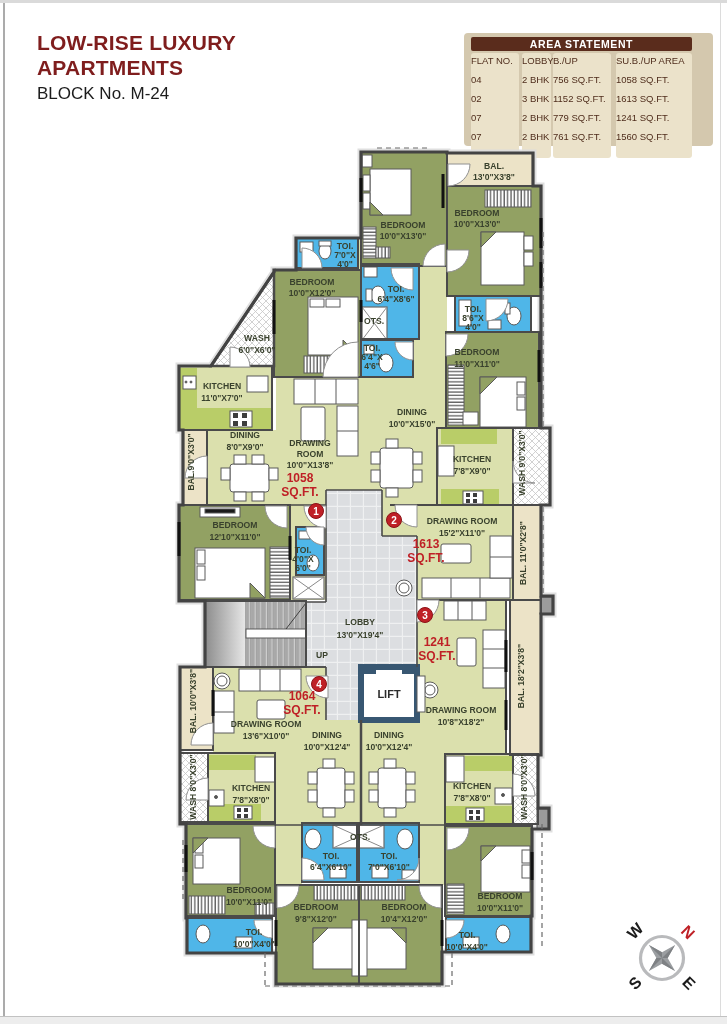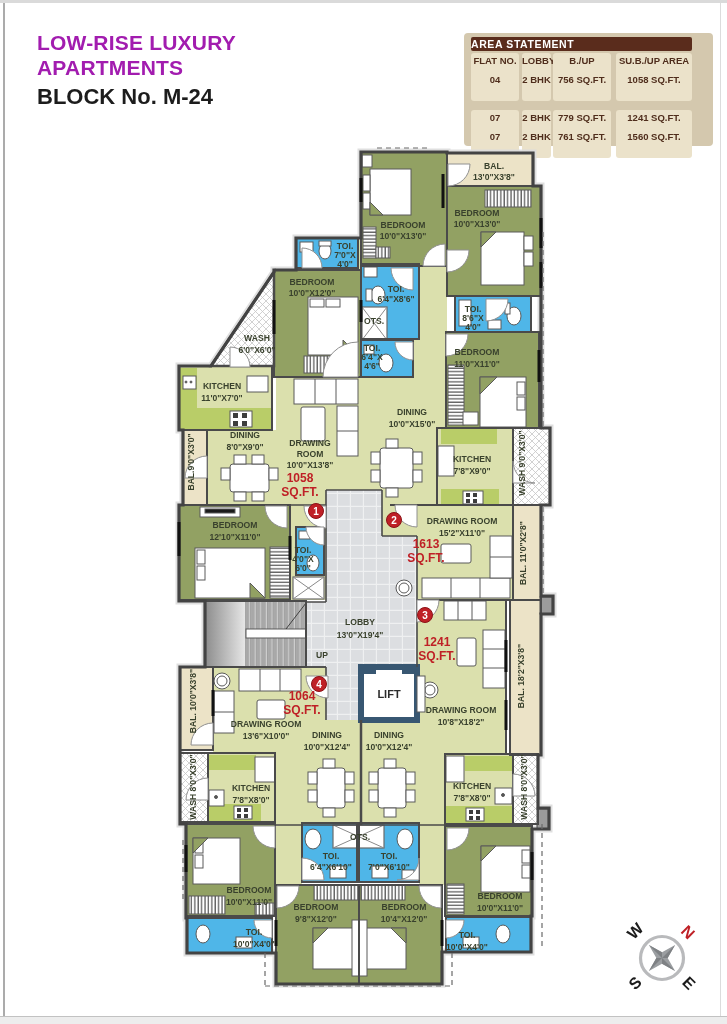--- a/index.html
+++ b/index.html
@@ -2,26 +2,26 @@
 <html><head>
 <meta charset="utf-8">
 <style>
 html,body{margin:0;padding:0}
 body{width:727px;height:1024px;position:relative;background:#fff;font-family:"Liberation Sans",sans-serif;overflow:hidden}
 #topstrip{position:absolute;left:0;top:0;width:727px;height:3px;background:#dadada}
 #leftline{position:absolute;left:3px;top:3px;width:2px;height:1013px;background:#ababab}
 #rightline{position:absolute;left:720px;top:3px;width:1px;height:1013px;background:#dcdcdc}
 #botline{position:absolute;left:0;top:1016px;width:727px;height:1px;background:#c2c2c2}
 #botstrip{position:absolute;left:0;top:1017px;width:727px;height:7px;background:#ededed}
-#title{position:absolute;left:37px;top:30px;color:#a21caf;font-weight:bold;font-size:21px;line-height:25px;letter-spacing:0.2px}
-#blockno{position:absolute;left:37px;top:84px;color:#1c1c1c;font-weight:bold;font-size:22px}
+#title{position:absolute;left:37px;top:30px;color:#7f1d1d;font-weight:bold;font-size:21px;line-height:25px;letter-spacing:0.2px}
+#blockno{position:absolute;left:37px;top:84px;color:#1c1c1c;font-weight:normal;font-size:17px}
 #tablewrap{position:absolute;left:464px;top:33px;width:249px;height:113px;background:#d4c8ae;border-radius:4px}
-#tablehead{position:absolute;left:7px;top:4px;width:221px;height:14px;background:#5a2c1c;border-radius:2px;color:#fff;font-weight:bold;font-size:10.5px;text-align:left;line-height:14px;letter-spacing:0.6px}
+#tablehead{position:absolute;left:7px;top:4px;width:221px;height:14px;background:#5a2c1c;border-radius:2px;color:#fff;font-weight:bold;font-size:10.5px;text-align:center;line-height:14px;letter-spacing:0.6px}
 .trow{position:absolute;left:7px;height:15px;width:235px}
-.tc{position:absolute;top:0;height:29px;background:#ebe2ca;border-radius:3px;color:#4f2d1c;font-weight:bold;font-size:9.5px;text-align:center;line-height:15.5px}
+.tc{position:absolute;top:0;height:29px;background:#ebe2ca;border-radius:3px;color:#4f2d1c;font-weight:normal;font-size:9.5px;text-align:left;line-height:15.5px}
 .c1{left:0px;width:48px}.c2{left:51px;width:29px}.c3{left:82px;width:58px}.c4{left:145px;width:76px}
 </style>
 </head>
 <body>
 <div id="topstrip"></div>
 <div id="leftline"></div>
 <div id="rightline"></div>
 <div id="botline"></div>
 <div id="botstrip"></div>
 <div id="title">LOW-RISE LUXURY<br>APARTMENTS</div>
@@ -32,20 +32,26 @@
       <div class="tc c1">FLAT NO.</div>
       <div class="tc c2">LOBBY</div>
       <div class="tc c3">B./UP BLOCK</div>
       <div class="tc c4">SU.B./UP AREA</div>
     </div>
  <div class="trow" style="top:39px">
       <div class="tc c1">04</div>
       <div class="tc c2">2 BHK</div>
       <div class="tc c3">756 SQ.FT.</div>
       <div class="tc c4">1058 SQ.FT.</div>
+    </div>
+ <div class="trow" style="top:58px">
+      <div class="tc c1">02</div>
+      <div class="tc c2">3 BHK</div>
+      <div class="tc c3">1152 SQ.FT.</div>
+      <div class="tc c4">1613 SQ.FT.</div>
     </div>
  <div class="trow" style="top:77px">
       <div class="tc c1">07</div>
       <div class="tc c2">2 BHK</div>
       <div class="tc c3">779 SQ.FT.</div>
       <div class="tc c4">1241 SQ.FT.</div>
     </div>
  <div class="trow" style="top:96px">
       <div class="tc c1">07</div>
       <div class="tc c2">2 BHK</div>

